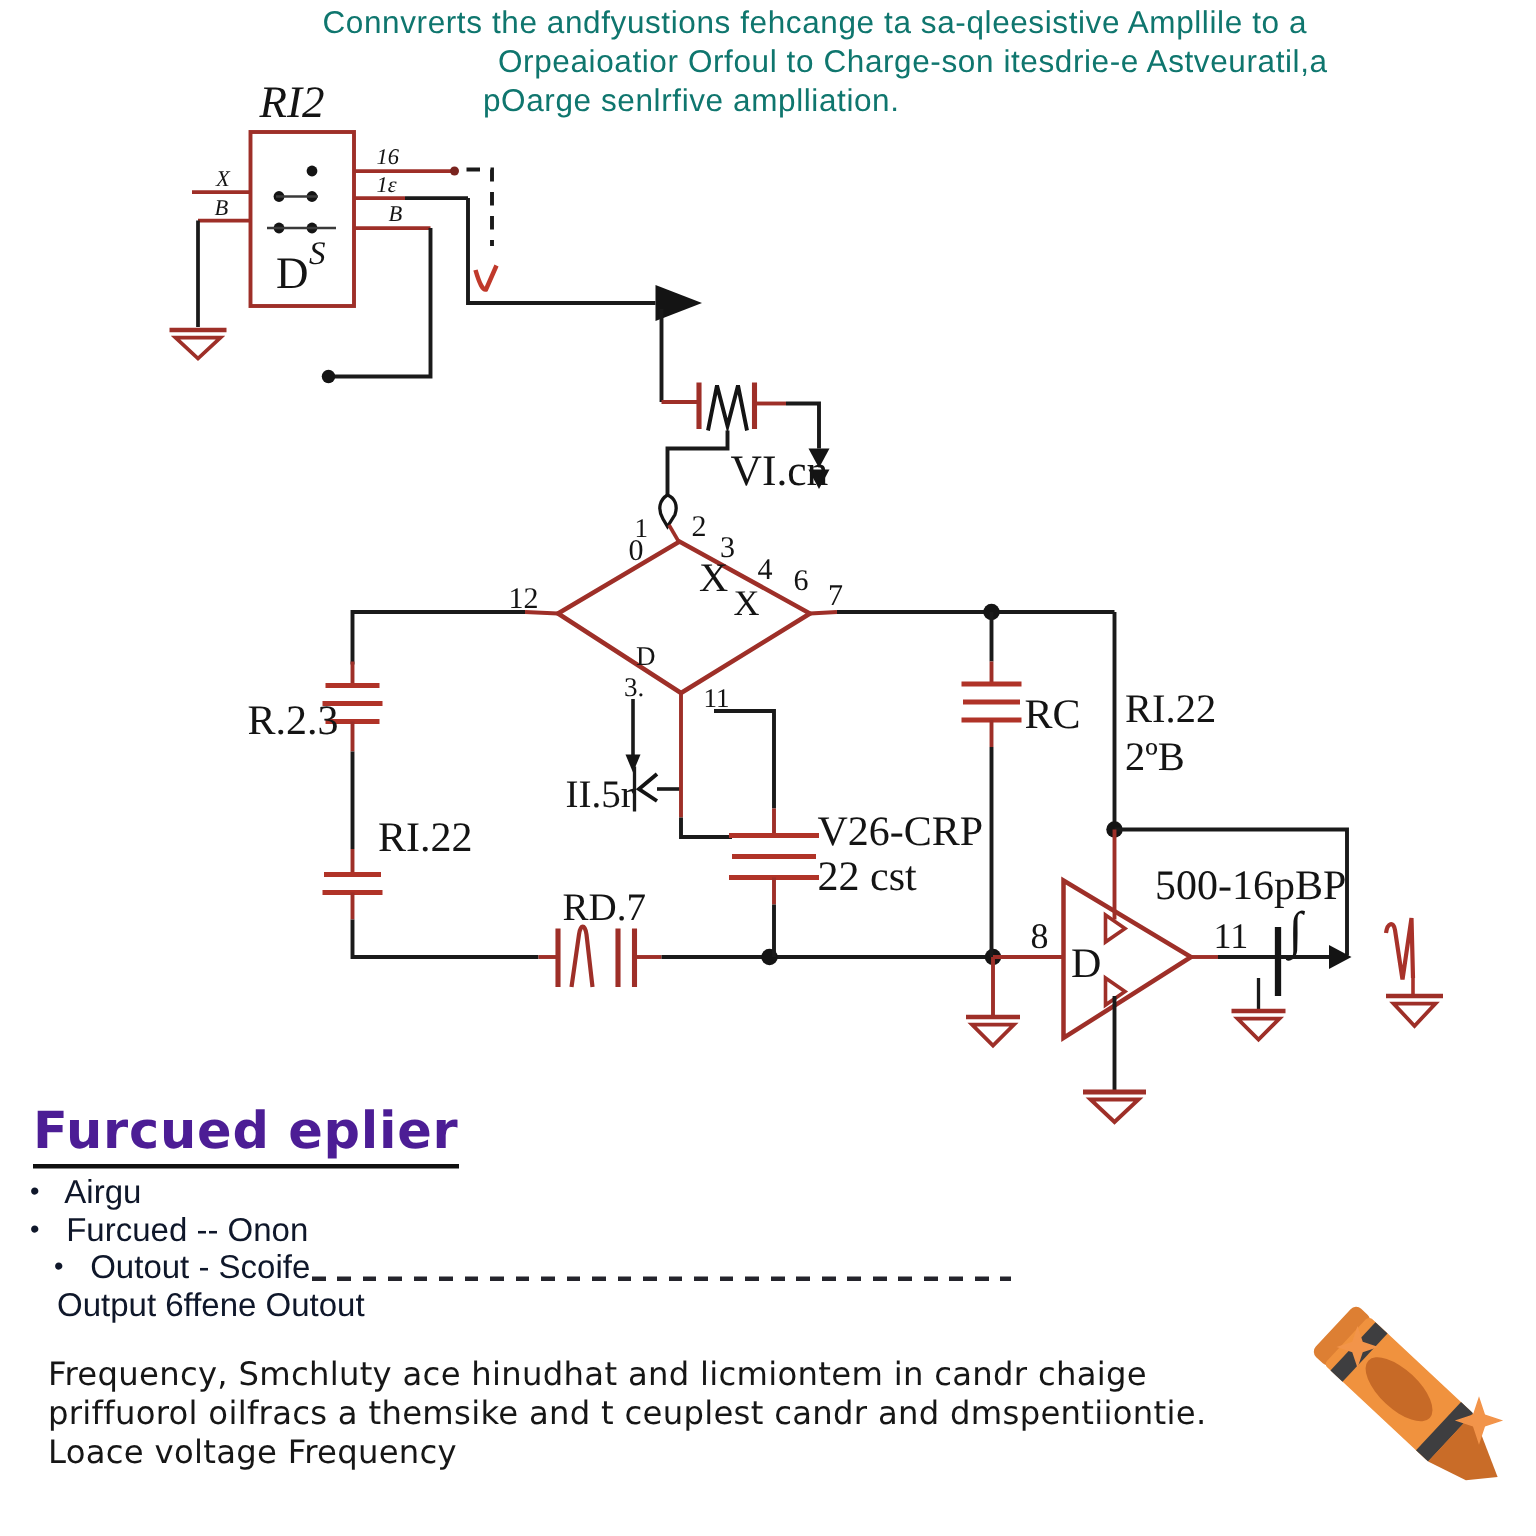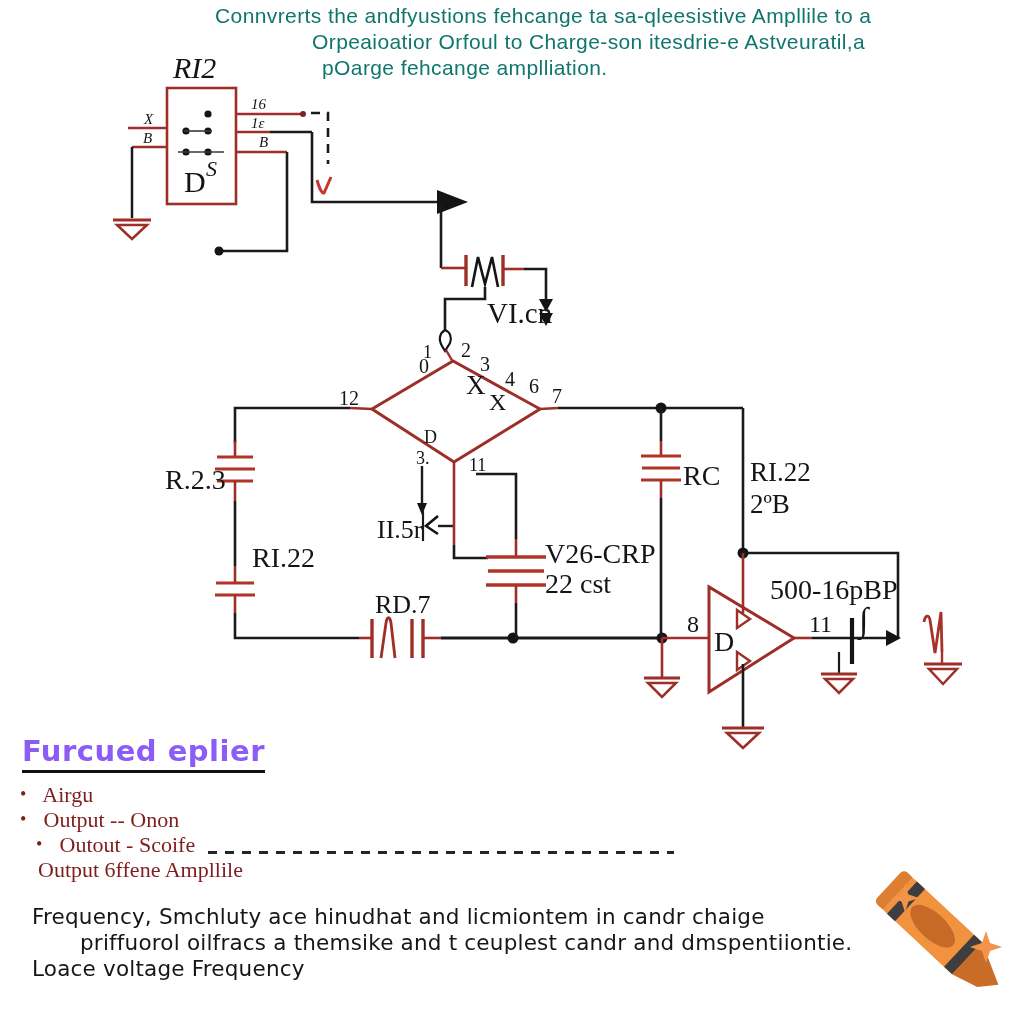--- a/index.html
+++ b/index.html
@@ -1,34 +1,34 @@
 <!DOCTYPE html>
 <html><head>
 <meta charset="utf-8">
 <style>
   html,body{margin:0;padding:0;}
   body{width:1024px;height:1024px;background:#ffffff;position:relative;overflow:hidden;
        font-family:"Liberation Sans", sans-serif;color:#111;}
   .abs{position:absolute;}
   .title-line{font-family:"Liberation Sans",sans-serif;font-size:21px;letter-spacing:.4px;color:#0f766e;white-space:nowrap;}
-  .heading{font-family:"DejaVu Sans",sans-serif;font-size:29px;font-weight:bold;color:#8b5cf6;
+  .heading{font-family:"DejaVu Sans",sans-serif;font-size:34px;font-weight:bold;color:#4c1d95;
            border-bottom:3px solid #101010;padding-bottom:2px;display:inline-block;letter-spacing:.5px;}
-  .bullet-row{font-family:Liberation Serif, serif;font-size:22px;color:#7f1d1d;white-space:nowrap;}
+  .bullet-row{font-family:Liberation Sans, sans-serif;font-size:22px;color:#0f172a;white-space:nowrap;}
   .bullet-dot{display:inline-block;width:18px;font-size:18px;vertical-align:2px;}
   .para-line{font-family:"DejaVu Sans",sans-serif;font-size:21.5px;color:#161616;white-space:nowrap;letter-spacing:.2px;}
   .dashed-sep{height:3px;background:repeating-linear-gradient(90deg,#24242c 0 9px,transparent 9px 17px);}
   svg text{font-family:"Liberation Serif", serif;fill:#141414;}
   svg .it{font-style:italic;}
 </style>
 </head>
 <body>
 
 <div class="abs title-line" style="left:215px;top:4px;">Connvrerts the andfyustions fehcange ta sa-qleesistive Ampllile to a</div>
-<div class="abs title-line" style="left:312px;top:30px;">Orpeaioatior Orfoul to Charge-son itesdrie-e Astveuratil,a</div>
-<div class="abs title-line" style="left:322px;top:56px;">pOarge fehcange amplliation.</div>
+<div class="abs title-line" style="left:332px;top:30px;">Orpeaioatior Orfoul to Charge-son itesdrie-e Astveuratil,a</div>
+<div class="abs title-line" style="left:322px;top:56px;">pOarge senlrfive amplliation.</div>
 
 <svg class="abs" style="left:0;top:0;" width="1024" height="1024" viewBox="0 0 1024 1024">
 
   <g>
     <rect x="167" y="88" width="69" height="116" fill="none" stroke="#9e2f28" stroke-width="2.6"></rect>
     <text x="173" y="78" font-size="30" class="it">RI2</text>
     <circle cx="208" cy="114" r="3.6" fill="#141414"></circle>
     <circle cx="186" cy="131" r="3.6" fill="#141414"></circle>
     <circle cx="208" cy="131" r="3.6" fill="#141414"></circle>
     <circle cx="186" cy="152" r="3.6" fill="#141414"></circle>
@@ -219,32 +219,32 @@
 <div class="abs" style="left:22px;top:734px;">
   <span class="heading">Furcued eplier</span>
 </div>
 
 <div class="abs bullet-row" style="left:20px;top:782px;">
   <span class="bullet-dot">•</span>
   <span>Airgu</span>
 </div>
 <div class="abs bullet-row" style="left:20px;top:807px;">
   <span class="bullet-dot">•</span>
-  <span>Output -- Onon</span>
+  <span>Furcued -- Onon</span>
 </div>
 <div class="abs bullet-row" style="left:36px;top:832px;">
   <span class="bullet-dot">•</span>
   <span>Outout -  Scoife</span>
 </div>
-<div class="abs bullet-row" style="left:38px;top:857px;">Output 6ffene Ampllile</div>
+<div class="abs bullet-row" style="left:38px;top:857px;">Output 6ffene Outout</div>
 
 <div class="abs dashed-sep" style="left:208px;top:851px;width:466px;"></div>
 
 <div class="abs para-line" style="left:32px;top:904px;">Frequency, Smchluty ace hinudhat  and licmiontem in candr chaige</div>
-<div class="abs para-line" style="left:32px;top:930px;margin-left:48px;">priffuorol oilfracs a themsike and t ceuplest candr and dmspentiiontie.</div>
+<div class="abs para-line" style="left:32px;top:930px;">priffuorol oilfracs a themsike and t ceuplest candr and dmspentiiontie.</div>
 <div class="abs para-line" style="left:32px;top:956px;">Loace voltage Frequency</div>
 
 <svg class="abs" style="left:858px;top:853px;" width="160" height="165" viewBox="0 0 160 165">
   <g transform="translate(82,80) rotate(-47)">
     <rect x="-22" y="-70" width="44" height="16" rx="5" fill="#dd7f33"></rect>
     <rect x="-22" y="-58" width="44" height="96" rx="3" fill="#f0923e"></rect>
     <rect x="-22" y="-52" width="44" height="11" fill="#3e3e40"></rect>
     <rect x="-22" y="26" width="44" height="11" fill="#3e3e40"></rect>
     <ellipse cx="0" cy="-10" rx="13" ry="28" fill="#c76a27"></ellipse>
     <polygon points="-22,37 22,37 2,78 -14,64" fill="#c96c28"></polygon>

